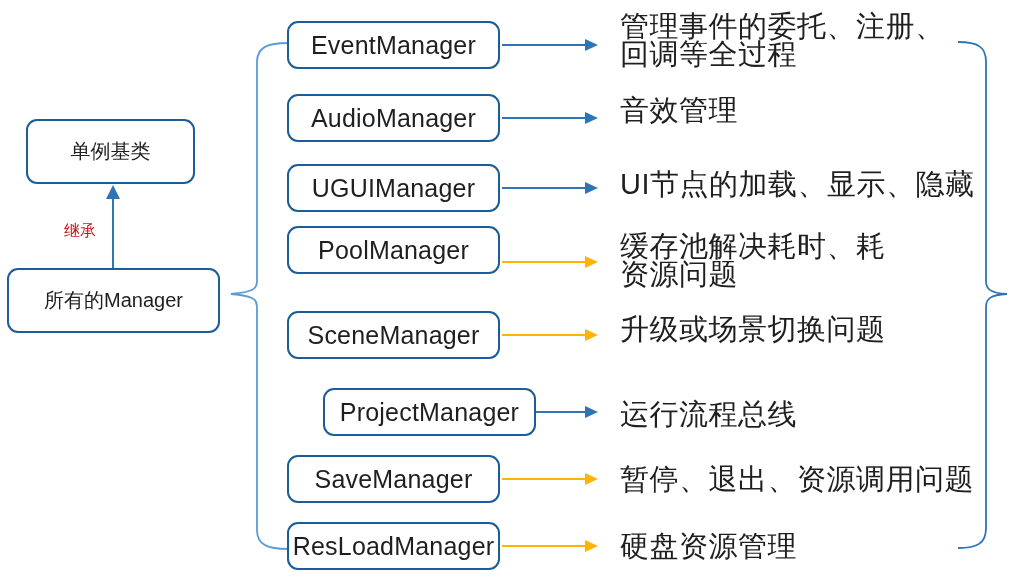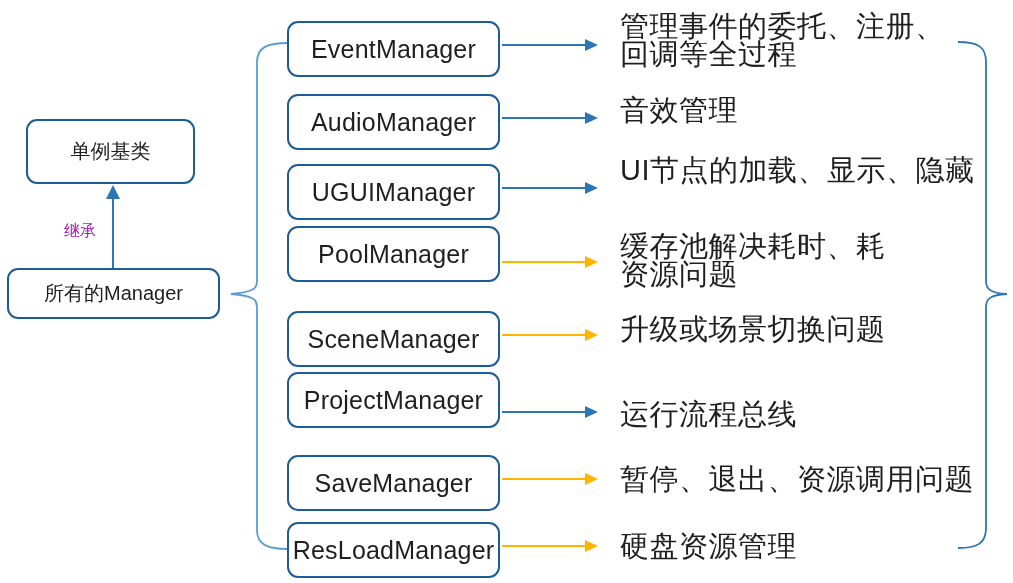--- a/index.html
+++ b/index.html
@@ -15,27 +15,27 @@
   .node{
     position:absolute;
     border:2.5px solid #1c5d99;
     border-radius:11px;
     background:#ffffff;
     display:flex;align-items:center;justify-content:center;
     box-sizing:border-box;
     text-align:center;
   }
   .mgr{
-    left:287px;width:213px;height:56px;
+    left:287px;width:213px;height:48px;
     font-size:25px;letter-spacing:0.2px;
   }
   .bigbox{font-size:20px;}
   .inherit-label{
     position:absolute;left:64px;top:221px;
-    font-size:16px;color:#a21caf;
+    font-size:16px;color:#b91c1c;
   }
   .desc{
     position:absolute;left:620px;
     font-size:29px;line-height:28px;
     letter-spacing:0.5px;
     word-break:break-all;
   }
   .desc.single{white-space:nowrap;}
 </style>
 </head>
@@ -102,51 +102,51 @@
     <line x1="618" y1="505" x2="932" y2="505" stroke="url(#ug)" stroke-width="2"></line>
     <line x1="628" y1="572" x2="932" y2="572" stroke="url(#ug)" stroke-width="2"></line>
   </svg>
 
   <div class="node bigbox" style="left:26px;top:119px;width:169px;height:65px;">
     <span>单例基类</span>
   </div>
 
   <div class="inherit-label">继承</div>
 
-  <div class="node bigbox" style="left:7px;top:268px;width:213px;height:51px;">
+  <div class="node bigbox" style="left:7px;top:268px;width:213px;height:65px;">
     <span>所有的Manager</span>
   </div>
 
   <div class="node mgr" style="top:21px;">
       <span>EventManager</span>
     </div>
   <div class="node mgr" style="top:94px;">
       <span>AudioManager</span>
     </div>
   <div class="node mgr" style="top:164px;">
       <span>UGUIManager</span>
     </div>
   <div class="node mgr" style="top:226px;">
       <span>PoolManager</span>
     </div>
   <div class="node mgr" style="top:311px;">
       <span>SceneManager</span>
     </div>
-  <div class="node mgr" style="top:372px;">
+  <div class="node mgr" style="top:388px;margin-left:36px;">
       <span>ProjectManager</span>
     </div>
   <div class="node mgr" style="top:455px;">
       <span>SaveManager</span>
     </div>
   <div class="node mgr" style="top:522px;">
       <span>ResLoadManager</span>
     </div>
 
   <div class="desc" style="top:12px;width:340px;">管理事件的委托、注册、回调等全过程</div>
   <div class="desc single" style="top:96px;">音效管理</div>
-  <div class="desc single" style="top:156px;text-align:center;">UI节点的加载、显示、隐藏</div>
+  <div class="desc single" style="top:170px;text-align:center;">UI节点的加载、显示、隐藏</div>
   <div class="desc" style="top:232px;width:290px;">缓存池解决耗时、耗资源问题</div>
   <div class="desc single" style="top:315px;">升级或场景切换问题</div>
   <div class="desc single" style="top:400px;">运行流程总线</div>
   <div class="desc single" style="top:465px;">暂停、退出、资源调用问题</div>
   <div class="desc single" style="top:532px;">硬盘资源管理</div>
 
 </div>
 
 </body></html>

